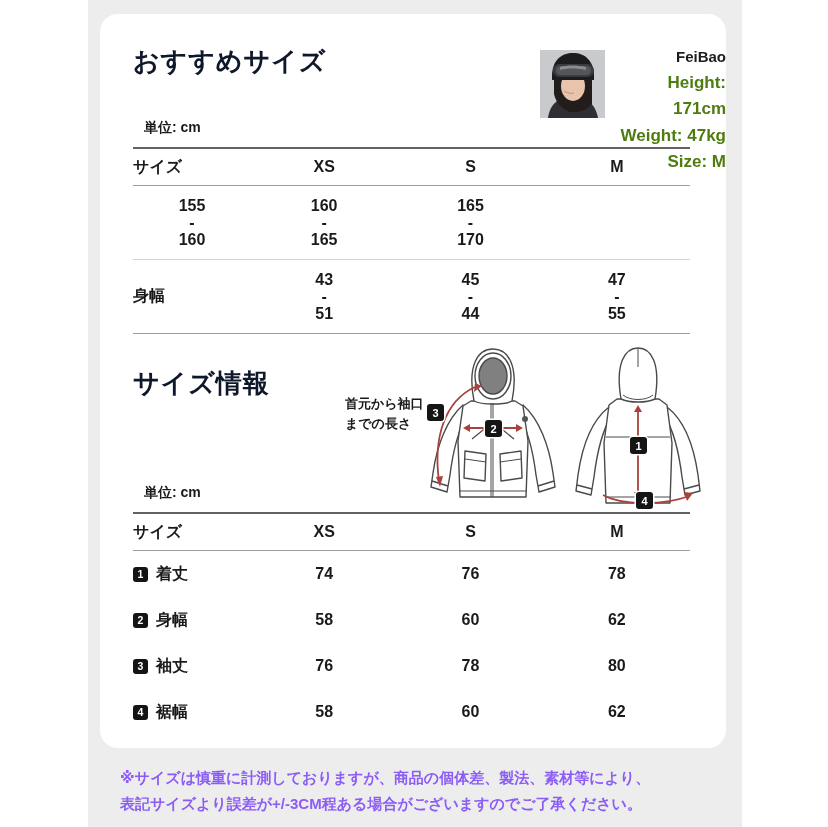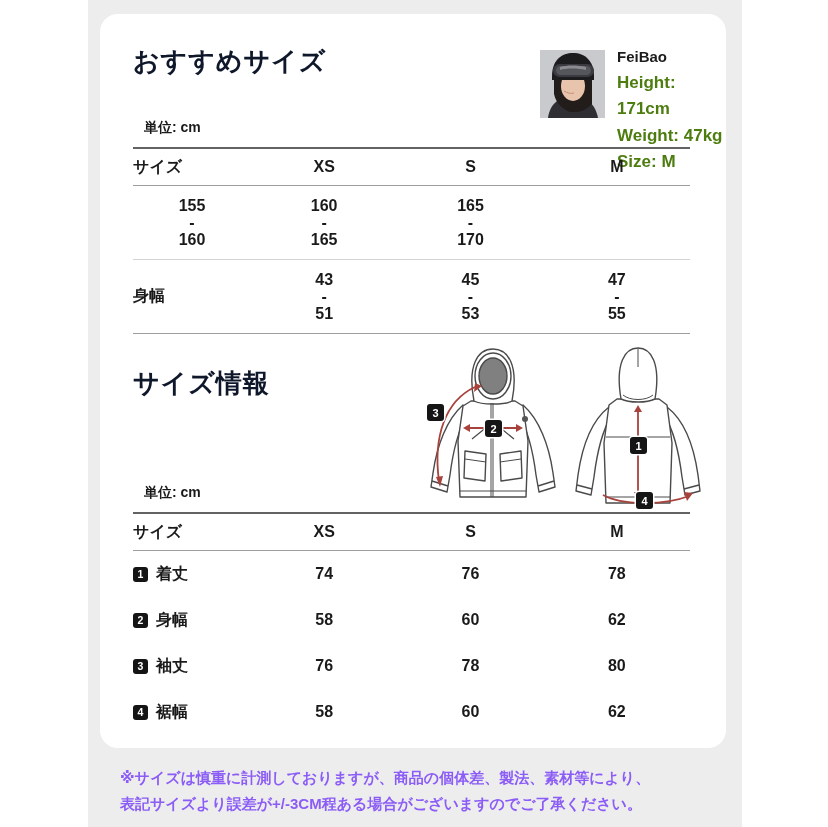--- a/index.html
+++ b/index.html
@@ -6,21 +6,21 @@
   body { background:#ffffff; font-family:"Liberation Sans","DejaVu Sans",sans-serif; color:#1d1d1d; }
   .page { position:relative; width:828px; height:827px; background:#ffffff; overflow:hidden; }
   .panel { position:absolute; left:88px; top:0; width:654px; height:827px; background:#ededed; }
   .card { position:absolute; left:12px; top:14px; width:626px; height:734px; background:#ffffff; border-radius:18px; }
 
   .h1 { position:absolute; left:33px; font-size:26px; font-weight:800; letter-spacing:1px; color:#0f172a; }
   .h1.reco { top:30px; }
   .h1.info { top:352px; }
 
   .photo { position:absolute; left:440px; top:36px; width:65px; height:68px; overflow:hidden; }
-  .model-info { position:absolute; left:517px; top:34px; }
+  .model-info { position:absolute; left:517px; top:34px;text-align:right; }
   .model-name { font-size:15px; font-weight:700; margin-bottom:5px; }
   .model-line { font-size:17px; font-weight:600; line-height:1.55; color:#4d7c0f; }
 
   .unit { position:absolute; left:44px; font-size:14px; font-weight:700; color:#1a1a1a; }
   .unit.u1 { top:105px; }
   .unit.u2 { top:470px; }
 
   .sztable { position:absolute; left:33px; width:557px; display:grid; grid-template-columns:118px 1fr 1fr 1fr; }
   .t1 { top:133px; }
   .t2 { top:498px; }
@@ -121,35 +121,39 @@
           <span class="range">
             <span>43</span>
             <span>-</span>
             <span>51</span>
           </span>
         </div>
         <div class="cell td">
           <span class="range">
             <span>45</span>
             <span>-</span>
-            <span>53</span>
+            <span>44</span>
           </span>
         </div>
         <div class="cell td">
           <span class="range">
             <span>47</span>
             <span>-</span>
             <span>55</span>
           </span>
         </div>
         <div class="rule mid"></div>
       </div>
 
       <div class="h1 info">サイズ情報</div>
 
+      <div class="annotation">
+        <div>首元から袖口</div>
+        <div>までの長さ</div>
+      </div>
 
       <div class="diagram">
         <svg width="290" height="170" viewBox="0 0 290 170">
           <g stroke="#4a4a4a" stroke-width="1.4" fill="#ffffff" stroke-linejoin="round">
             <path d="M38 60 C22 74 12 100 8 128 L6 142 L22 147 L25 130 C28 106 34 84 42 70 Z"></path>
             <path d="M98 60 C114 74 124 100 128 128 L130 142 L114 147 L111 130 C108 106 102 84 94 70 Z"></path>
             <path d="M7 136 L23 141" fill="none"></path>
             <path d="M129 136 L113 141" fill="none"></path>
             <path d="M46 56 L90 56 L98 61 L103 96 L101 152 L35 152 L33 96 L38 61 Z"></path>
             <path d="M49 56 C42 20 53 4 68 4 C83 4 94 20 87 56 C80 60 56 60 49 56 Z"></path>

